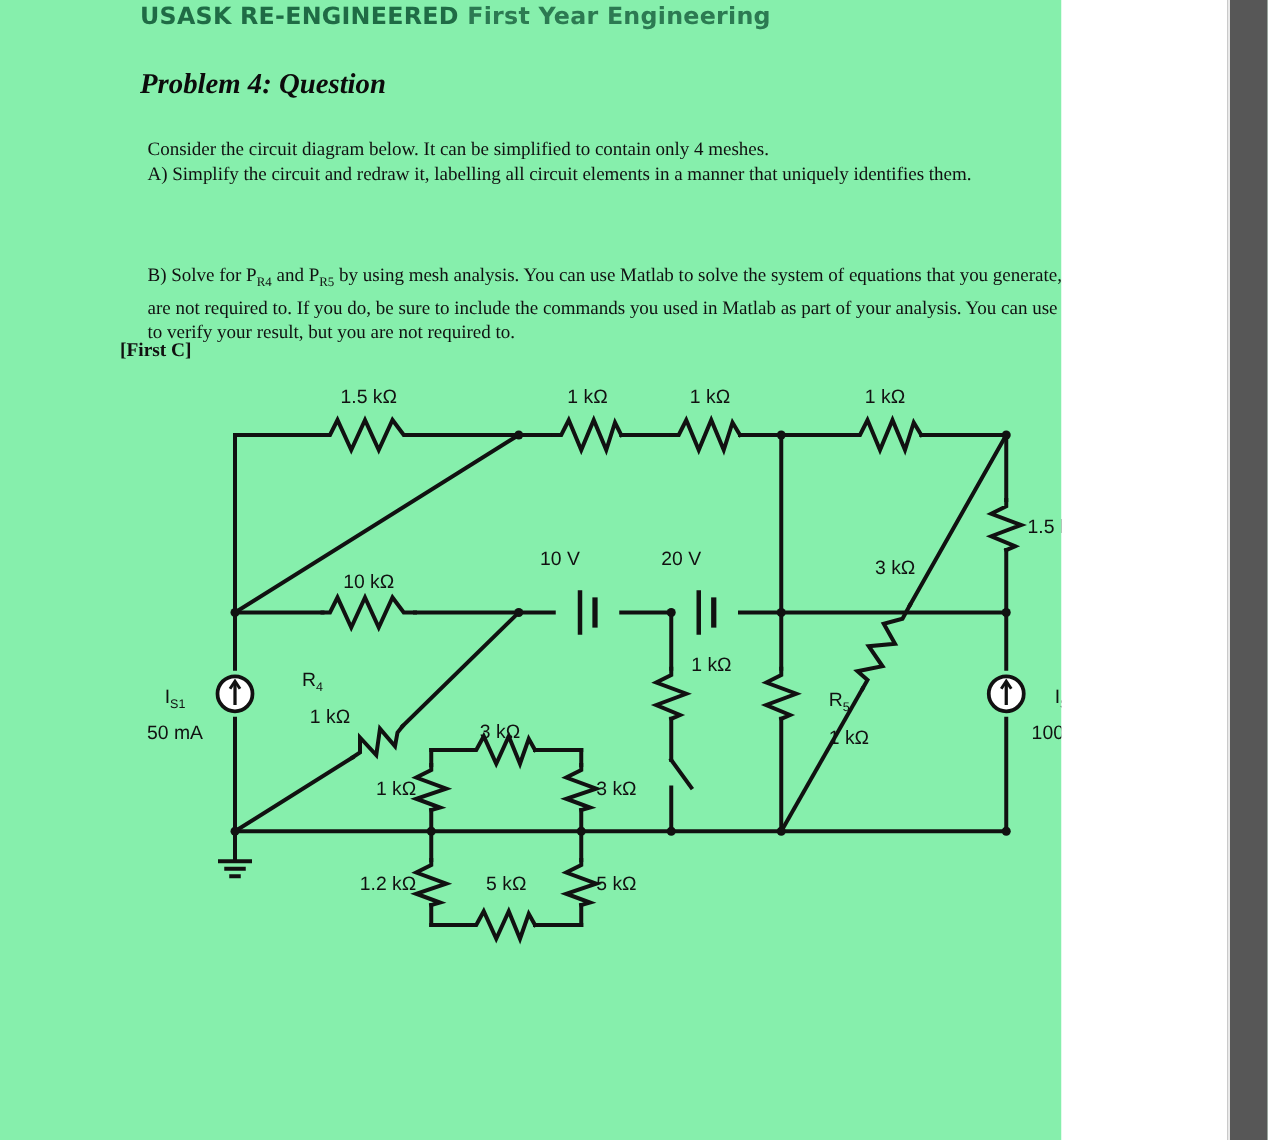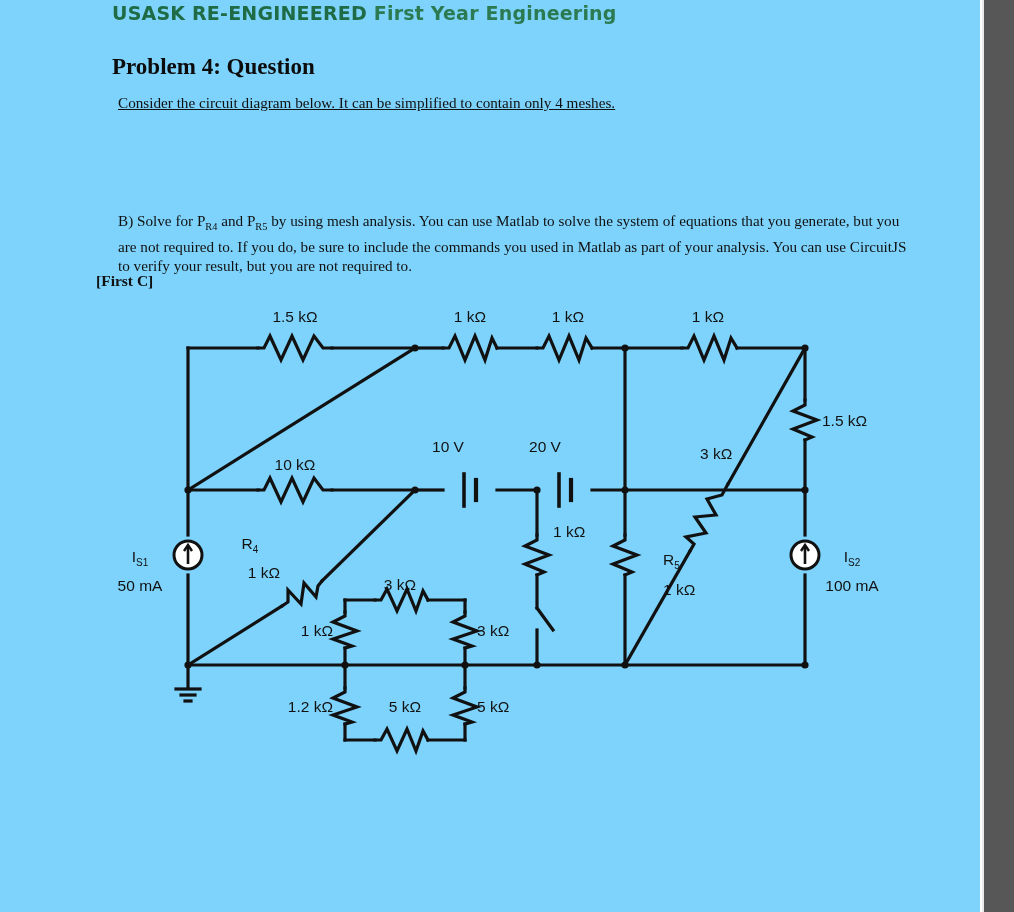--- a/index.html
+++ b/index.html
@@ -10,23 +10,23 @@
   body {
     width: 1014px;
     height: 912px;
     position: relative;
     overflow: hidden;
     font-family: "Liberation Sans", sans-serif;
   }
   #page {
     position: absolute;
     left: 0; top: 0;
-    width: 980px;
+    width: 849px;
     height: 912px;
-    background: #7dd3fc;
+    background: #86efac;
     overflow: hidden;
   }
   #right-gutter {
     position: absolute;
     left: 982px; top: 0;
     width: 32px;
     height: 912px;
     background: #575757;
     border-left: 2px solid #e9e9e9;
     box-sizing: border-box;
@@ -46,32 +46,33 @@
     color: #2c7a52;
   }
   .prob-title {
     position: absolute;
     left: 112px;
     top: 54px;
     font-family: "Liberation Serif", serif;
     font-weight: bold;
     font-size: 23px;
     color: #0c0c0c;
+    font-style: italic;
   }
   .para {
     position: absolute;
     left: 118px;
     width: 790px;
     font-family: "Liberation Serif", serif;
     font-size: 15.2px;
     line-height: 19.6px;
     color: #111111;
     text-align: left;
   }
-  #para-a { top: 93px; text-decoration: underline; }
+  #para-a { top: 110px; }
   #para-b { top: 179px; margin-top: 32px; }
   #type-c {
     position: absolute;
     left: 96px;
     top: 272px;
     font-family: "Liberation Serif", serif;
     font-weight: bold;
     font-size: 15.5px;
     color: #111111;
   }
@@ -96,20 +97,21 @@
 <div id="page">
 
   <div class="banner">
     <span>USASK RE-ENGINEERED</span><span class="sub"> First Year Engineering</span>
   </div>
 
   <div class="prob-title">Problem 4: Question</div>
 
   <div class="para" id="para-a">
     <span>Consider the circuit diagram below.  It can be simplified to contain only 4 meshes.</span><br>
+    <span>A) Simplify the circuit and redraw it, labelling all circuit elements in a manner that uniquely identifies them.</span>
   </div>
 
   <div class="para" id="para-b">
     <span>B) Solve for P</span><sub>R4</sub><span> and P</span><sub>R5</sub><span> by using mesh analysis. You can use Matlab to solve the system of equations that you generate, but you are not required to.  If you do, be sure to include the commands you used in Matlab as part of your analysis.  You can use CircuitJS to verify your result, but you are not required to.</span>
   </div>
 
   <div id="type-c">[First C]</div>
 
   <svg id="circuit" viewBox="0 0 982 470">
     <g stroke="#111111" stroke-width="3.2" fill="none" stroke-linecap="square">

